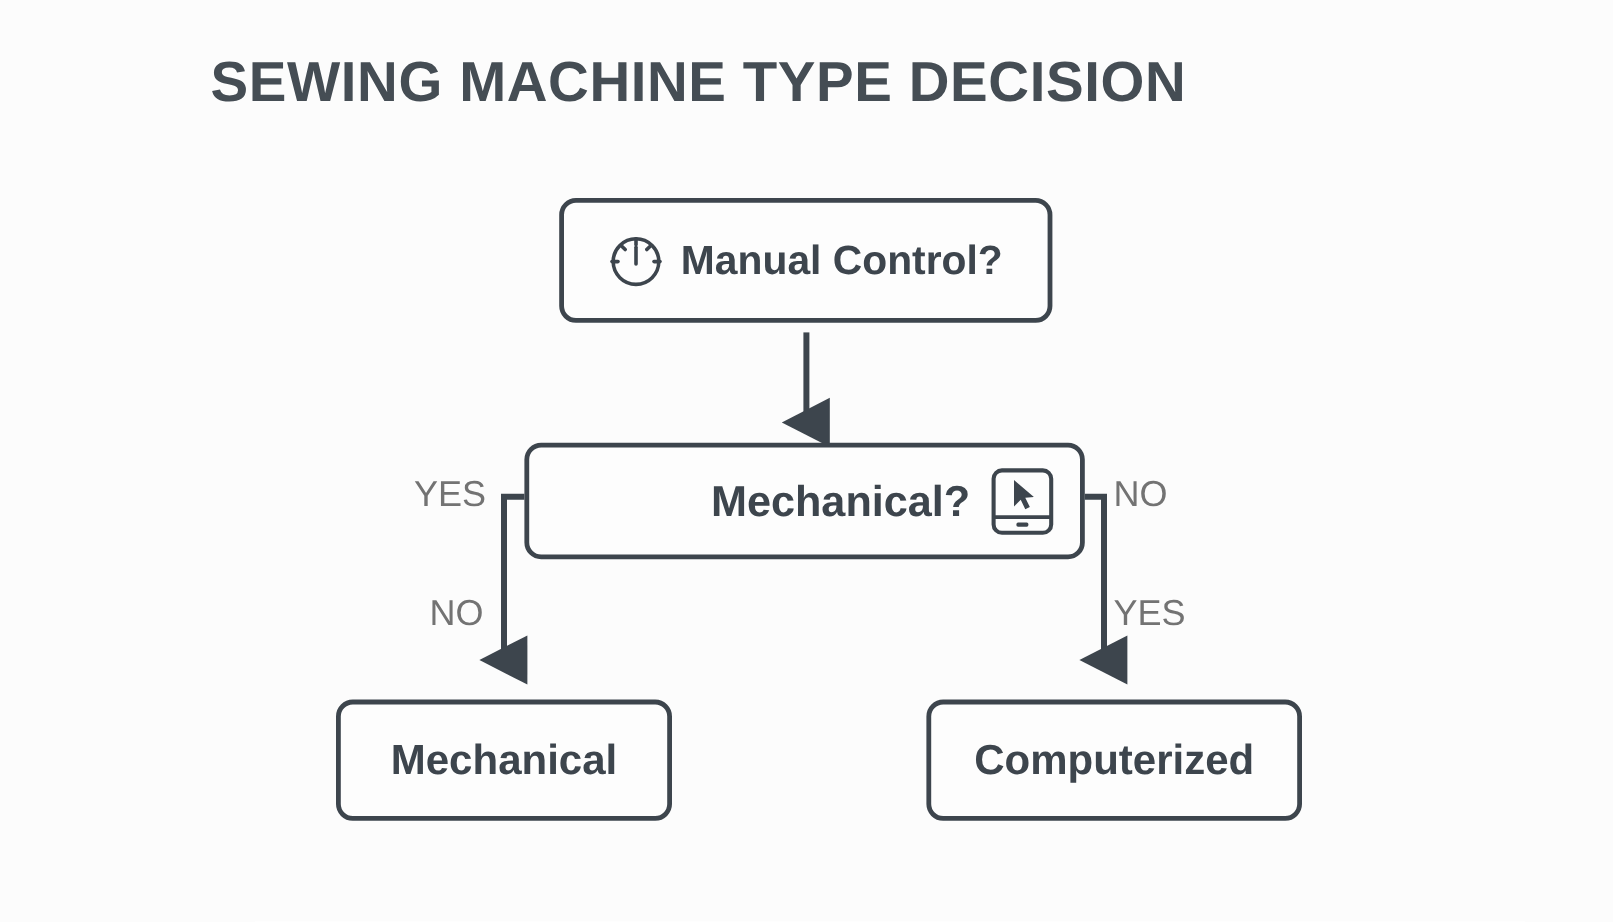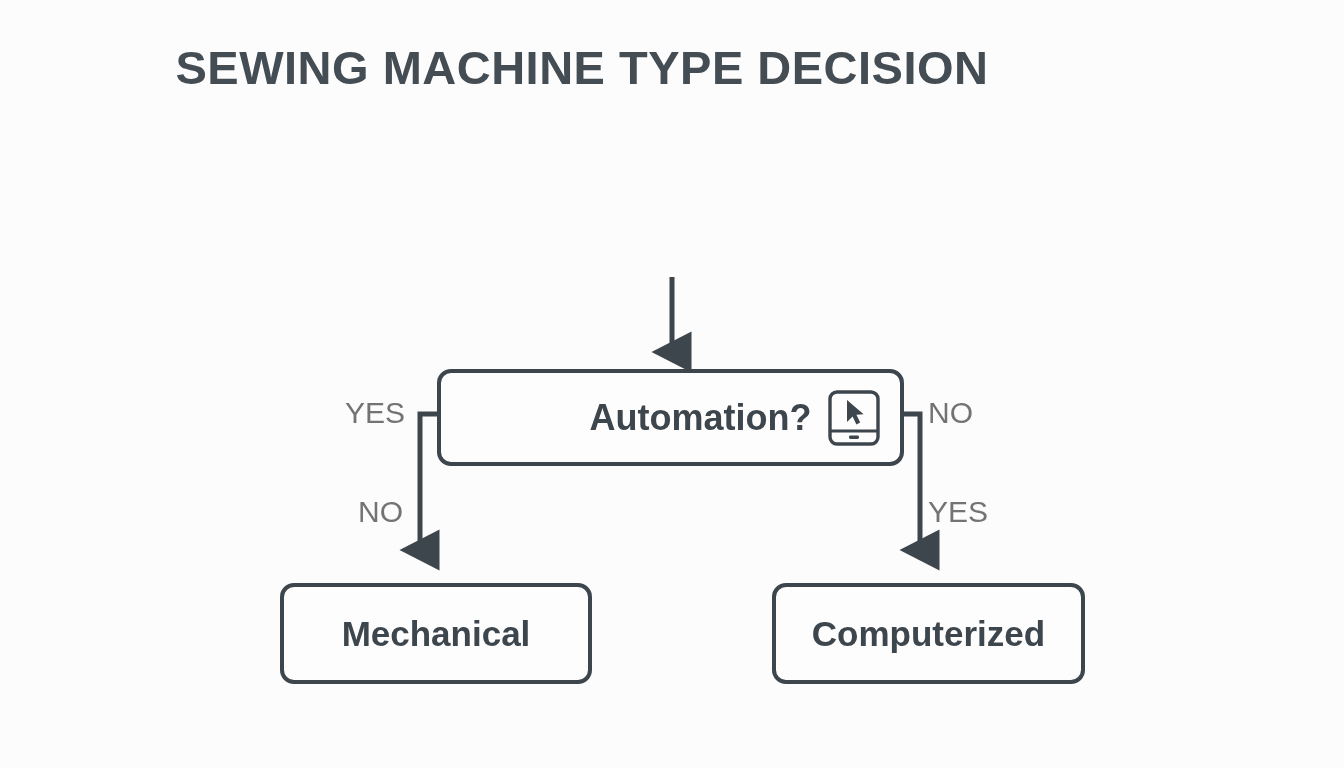--- a/index.html
+++ b/index.html
@@ -73,21 +73,21 @@
     display: flex;
     align-items: center;
     gap: 16px;
     margin-left: 130px;
   }
 
   
   #node-mechanical {
     left: 280px;
     top: 583px;
-    width: 312px;
+    width: 280px;
     height: 101px;
   }
   #node-mechanical .node-label { font-size: 35px; }
 
   
   #node-computerized {
     left: 772px;
     top: 583px;
     width: 313px;
     height: 101px;
@@ -145,24 +145,38 @@
 
     <g>
       <path d="M 437,414 L 420,414 L 420,550" fill="none" stroke="#3d454d" stroke-width="5" stroke-linecap="butt" stroke-linejoin="miter" marker-end="url(#arrowhead)"></path>
     </g>
 
     <g>
       <path d="M 904,414 L 920,414 L 920,550" fill="none" stroke="#3d454d" stroke-width="5" stroke-linecap="butt" stroke-linejoin="miter" marker-end="url(#arrowhead)"></path>
     </g>
   </svg>
 
+  <div class="node" id="node-manual-control">
+    <span class="icon-wrap">
+      <svg width="46" height="46" viewBox="0 0 46 46" xmlns="http://www.w3.org/2000/svg">
+        <circle cx="23" cy="24" r="19" fill="none" stroke="#3d454d" stroke-width="3"></circle>
+        <line x1="23" y1="26" x2="23" y2="12" stroke="#3d454d" stroke-width="3" stroke-linecap="round"></line>
+        <line x1="23" y1="5" x2="23" y2="10" stroke="#3d454d" stroke-width="3" stroke-linecap="round"></line>
+        <line x1="10.5" y1="10.5" x2="14" y2="14" stroke="#3d454d" stroke-width="3" stroke-linecap="round"></line>
+        <line x1="35.5" y1="10.5" x2="32" y2="14" stroke="#3d454d" stroke-width="3" stroke-linecap="round"></line>
+        <line x1="3" y1="24" x2="8" y2="24" stroke="#3d454d" stroke-width="3" stroke-linecap="round"></line>
+        <line x1="43" y1="24" x2="38" y2="24" stroke="#3d454d" stroke-width="3" stroke-linecap="round"></line>
+      </svg>
+    </span>
+    <span class="node-label">Manual Control?</span>
+  </div>
 
   <div class="node" id="node-automation">
     <div class="node-inner">
-      <span class="node-label">Automation?</span>
+      <span class="node-label">Mechanical?</span>
       <span class="icon-wrap">
         <svg width="54" height="58" viewBox="0 0 54 58" xmlns="http://www.w3.org/2000/svg">
           <rect x="3" y="3" width="48" height="52" rx="7" ry="7" fill="none" stroke="#3d454d" stroke-width="3.4"></rect>
           <line x1="4" y1="42" x2="50" y2="42" stroke="#3d454d" stroke-width="3.2"></line>
           <rect x="22" y="46.5" width="10" height="3.4" rx="1.4" fill="#3d454d"></rect>
           <path d="M20,11 L20,33 L25.6,27.4 L29.4,35.4 L33.2,33.4 L29.4,25.8 L36.6,25.2 Z" fill="#3d454d"></path>
         </svg>
       </span>
     </div>
   </div>

